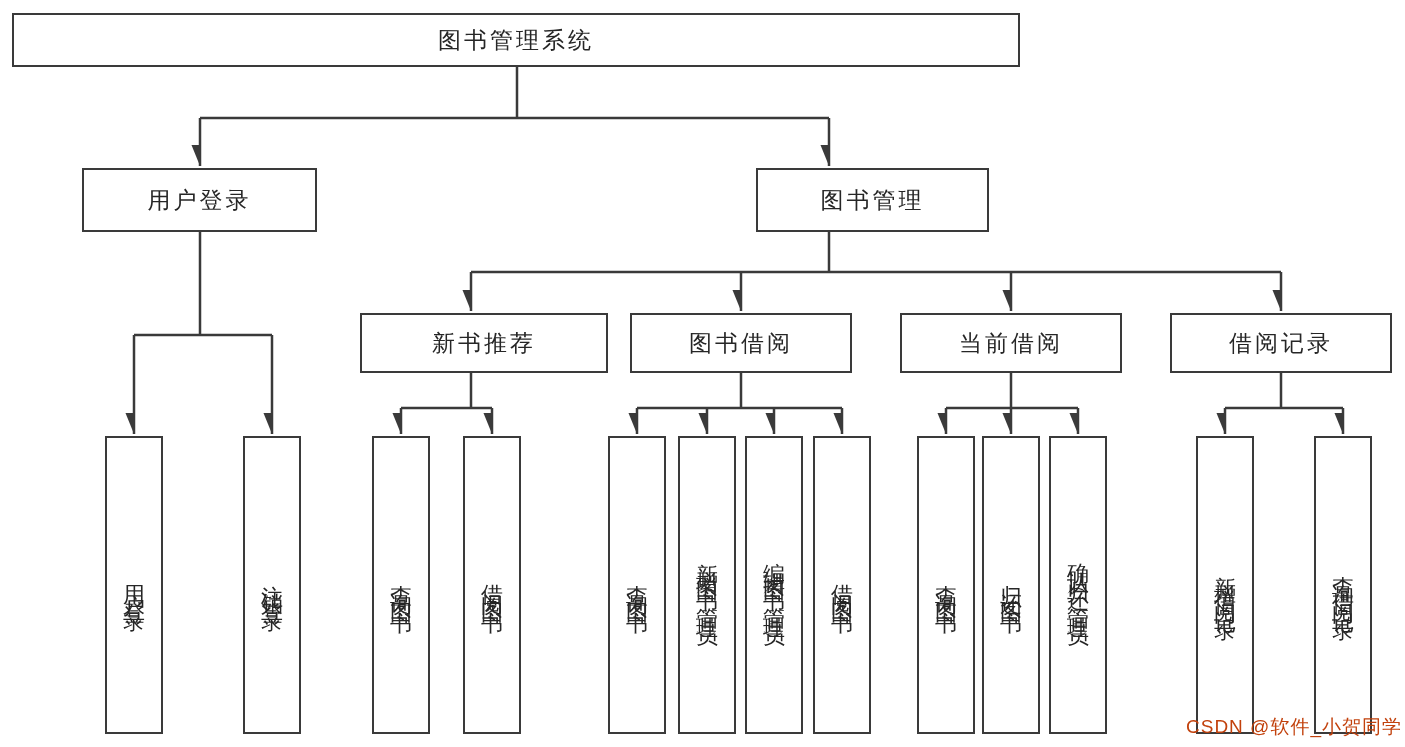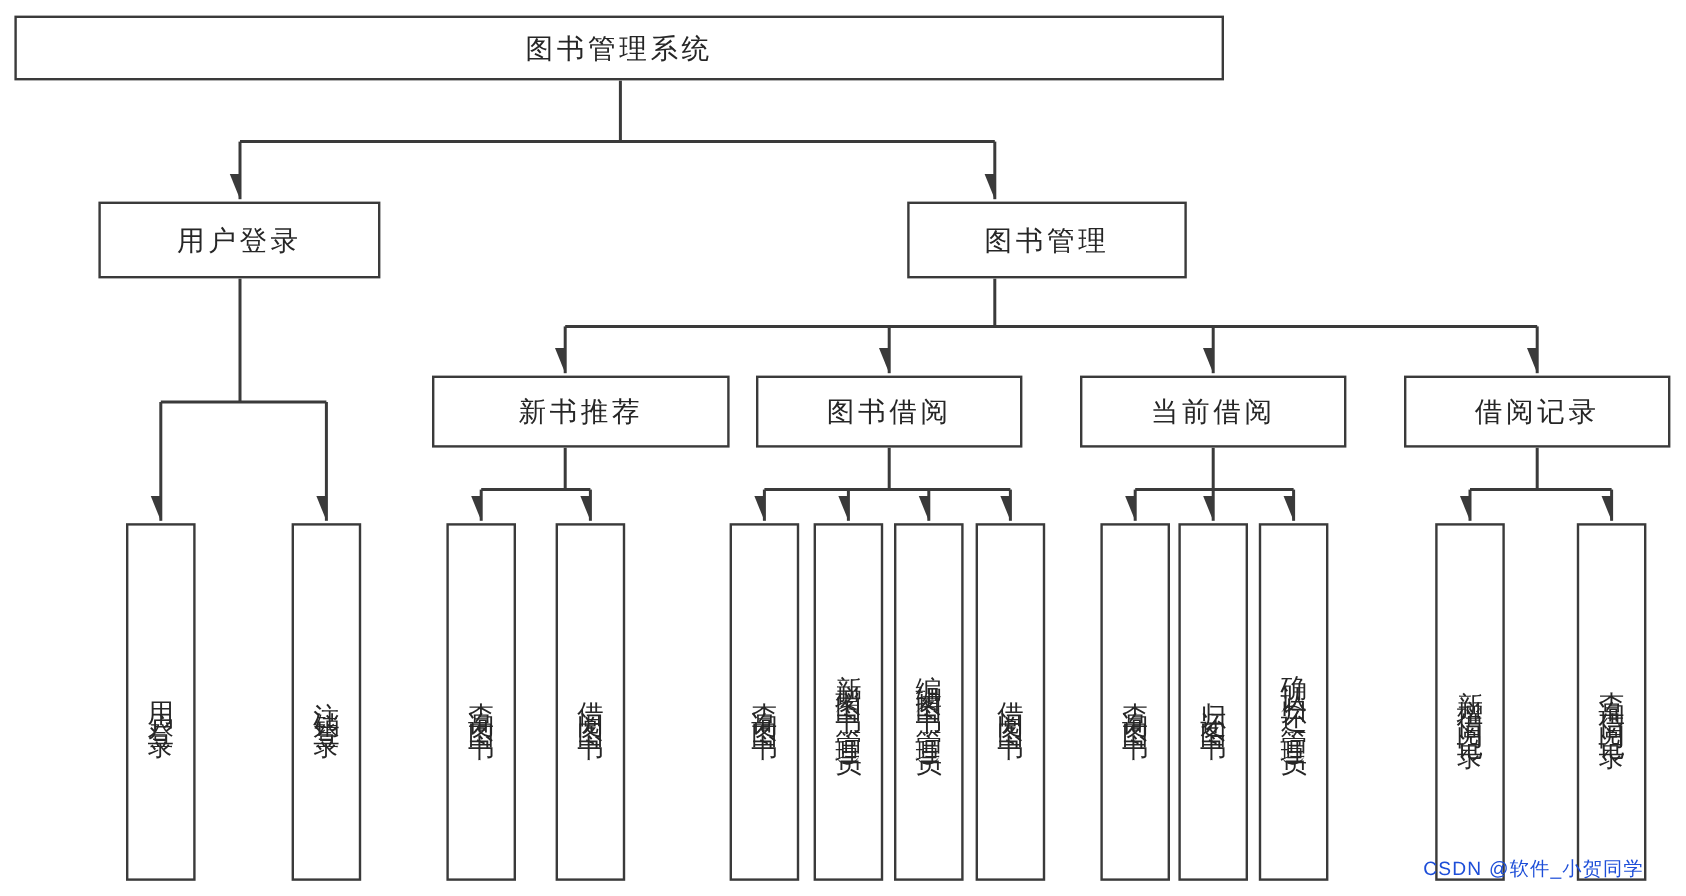--- a/index.html
+++ b/index.html
@@ -39,23 +39,23 @@
     writing-mode: vertical-rl;
     text-orientation: mixed;
     font-size: 22px;
     letter-spacing: 9px;
     line-height: 1;
   }
   .watermark {
     position: absolute;
     left: 1186px;
     top: 714px;
-    font-size: 16px;
+    font-size: 19px;
     letter-spacing: 1px;
-    color: #1d4ed8;
+    color: #c2410c;
     white-space: nowrap;
   }
 </style>
 </head>
 <body>
 
 <div class="canvas">
 
   <svg class="connectors" width="1405" height="747" viewBox="0 0 1405 747">
     <defs>

